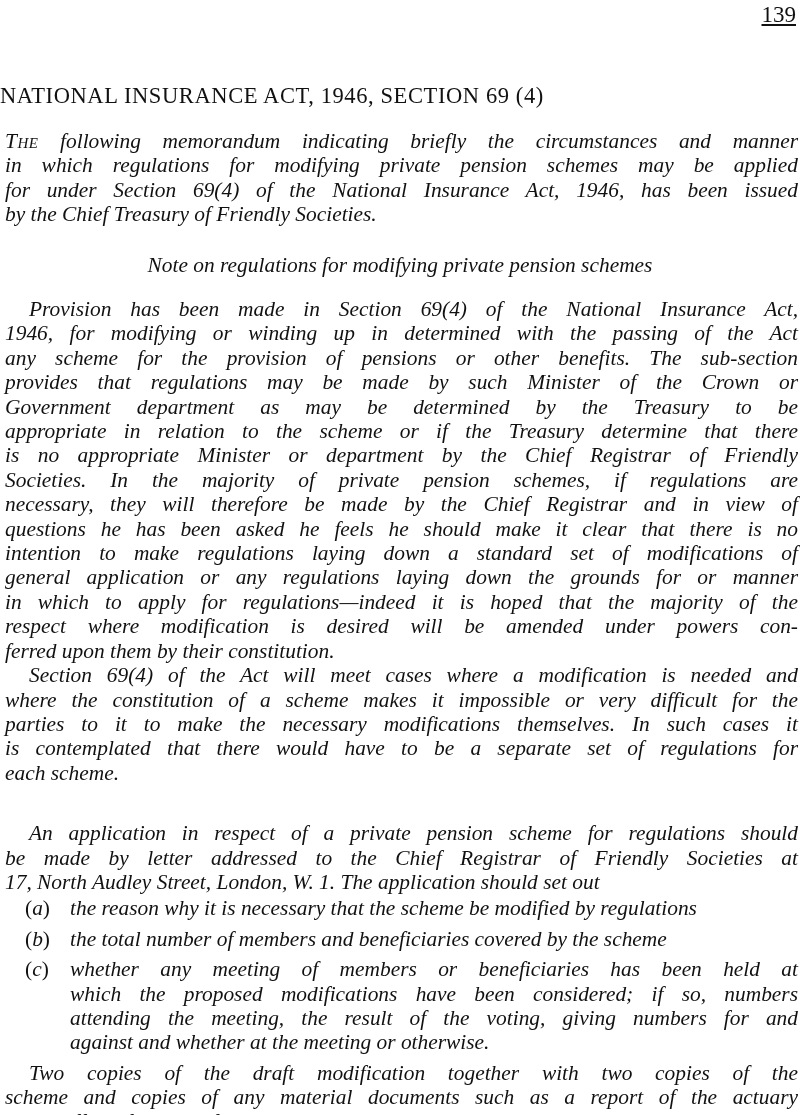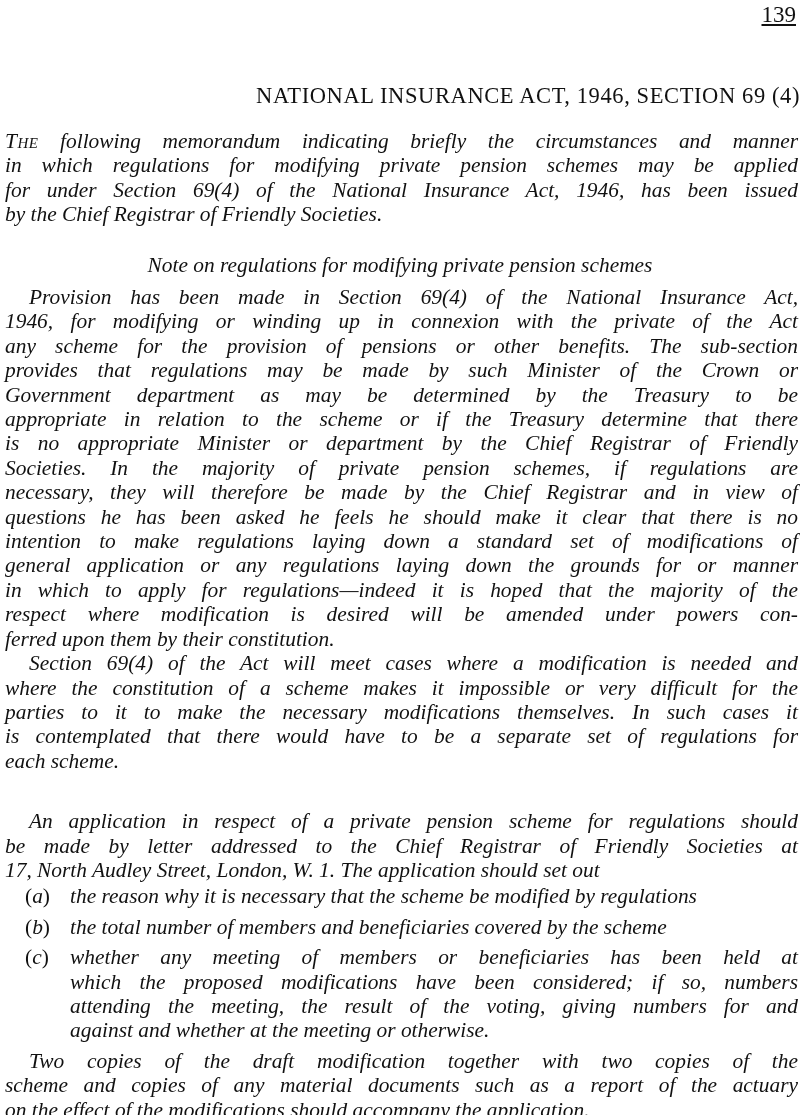--- a/index.html
+++ b/index.html
@@ -7,21 +7,21 @@
       width: 800px; height: 1115px; overflow: hidden; position: relative;
       font-family: "Liberation Serif", "DejaVu Serif", serif;
       color: #111111;
     }
     .page-number {
       position: absolute; top: 2px; right: 4px;
       font-size: 23px; line-height: 26px; text-decoration: underline;
     }
     .title {
       position: absolute; top: 82px; left: 0; width: 800px;
-      text-align: right; font-size: 22.5px; line-height: 28px;
+      text-align: left; font-size: 22.5px; line-height: 28px;
       letter-spacing: 0.6px;
     }
     .body-text {
       position: absolute; left: 5px; width: 793px;
       font-size: 21.4px; line-height: 24.4px;
       text-align: justify;
     }
     .smallcaps { font-variant: small-caps; letter-spacing: 0.5px; }
     .subheading {
       position: absolute; top: 252px; left: 0; width: 800px;
@@ -38,30 +38,30 @@
 <body>
 
 <div class="page-number">139</div>
 
 <div class="title">NATIONAL INSURANCE ACT, 1946, SECTION 69 (4)</div>
 
 <div class="body-text" style="top:129px;">
   <span class="line"><span class="smallcaps">The</span><span> following memorandum indicating briefly the circumstances and manner</span></span>
   <span class="line">in which regulations for modifying private pension schemes may be applied</span>
   <span class="line">for under Section 69(4) of the National Insurance Act, 1946, has been issued</span>
-  <span class="line last">by the Chief Registrar of Friendly Societies.</span>
+  <span class="line last">by the Chief Treasury of Friendly Societies.</span>
 </div>
 
 <div class="subheading">Note on regulations for modifying private pension schemes</div>
 
 <div class="body-text" style="top:285px;">
 
   <div>
-    <span class="line" style="padding-left:24px;">Provision has been made in Section 69(4) of the National Insurance Act,</span>
-    <span class="line">1946, for modifying or winding up in connexion with the private of the Act</span>
+    <span class="line" style="padding-left:24px;margin-top:12px;">Provision has been made in Section 69(4) of the National Insurance Act,</span>
+    <span class="line">1946, for modifying or winding up in determined with the passing of the Act</span>
     <span class="line">any scheme for the provision of pensions or other benefits. The sub-section</span>
     <span class="line">provides that regulations may be made by such Minister of the Crown or</span>
     <span class="line">Government department as may be determined by the Treasury to be</span>
     <span class="line">appropriate in relation to the scheme or if the Treasury determine that there</span>
     <span class="line">is no appropriate Minister or department by the Chief Registrar of Friendly</span>
     <span class="line">Societies. In the majority of private pension schemes, if regulations are</span>
     <span class="line">necessary, they will therefore be made by the Chief Registrar and in view of</span>
     <span class="line">questions he has been asked he feels he should make it clear that there is no</span>
     <span class="line">intention to make regulations laying down a standard set of modifications of</span>
     <span class="line">general application or any regulations laying down the grounds for or manner</span>

